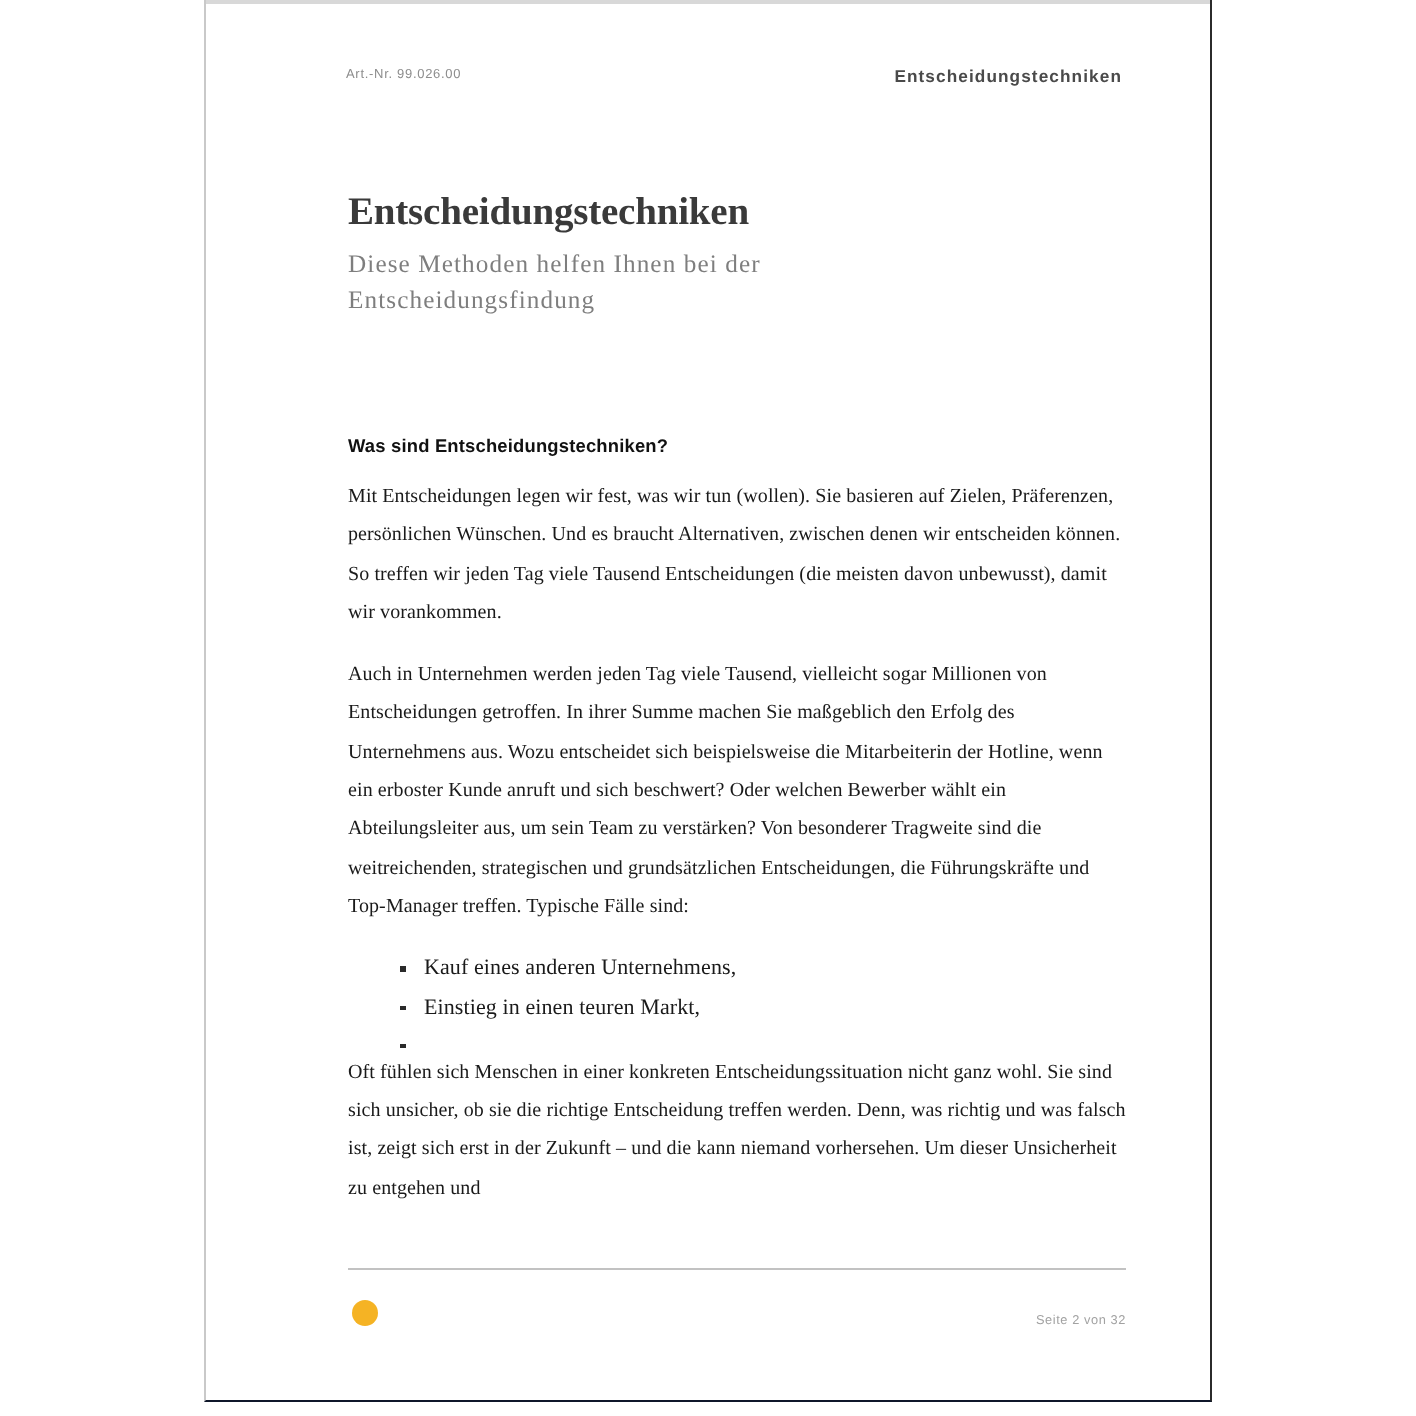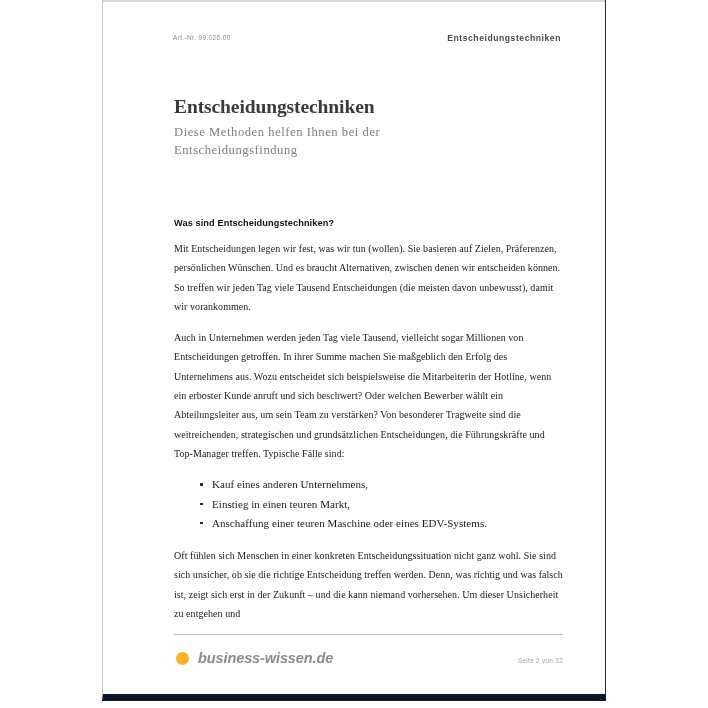--- a/index.html
+++ b/index.html
@@ -24,21 +24,21 @@
 
   .page-sheet {
     position: absolute;
     left: 102px;
     top: 0px;
     width: 504px;
     height: 701px;
     background: #ffffff;
     border-left: 1px solid #c9c9c9;
     border-right: 1px solid #2b2b2b;
-    border-bottom: 7px solid #0f172a;
+    border-bottom: 1px solid #0f172a;
     border-top: none;
     box-sizing: border-box;
   }
   .sheet-top-shade {
     position: absolute;
     left: 0px;
     top: 0px;
     width: 100%;
     height: 2px;
     background: #d8d8d8;
@@ -241,34 +241,32 @@
           <li>
             <span class="bullet-marker"></span>
             <span>Kauf eines anderen Unternehmens,</span>
           </li>
           <li>
             <span class="bullet-marker"></span>
             <span>Einstieg in einen teuren Markt,</span>
           </li>
           <li>
             <span class="bullet-marker"></span>
-            <span>Anschaffung einer teuren Maschine oder eines EDV-Systems.</span>
           </li>
         </ul>
 
         <p class="body-par">Oft fühlen sich Menschen in einer konkreten Entscheidungssituation nicht ganz wohl. Sie sind sich unsicher, ob sie die richtige Entscheidung treffen werden. Denn, was richtig und was falsch ist, zeigt sich erst in der Zukunft – und die kann niemand vorhersehen. Um dieser Unsicherheit zu entgehen und</p>
 
       </div>
 
       <div class="footer">
         <div class="footer-rule"></div>
         <div class="footer-row">
           <div class="brand">
             <span class="brand-dot"></span>
-            <span class="brand-name">business-wissen.de</span>
           </div>
           <div class="page-number">Seite 2 von 32</div>
         </div>
       </div>
 
     </div>
   </div>
 </div>
 
 </body></html>

